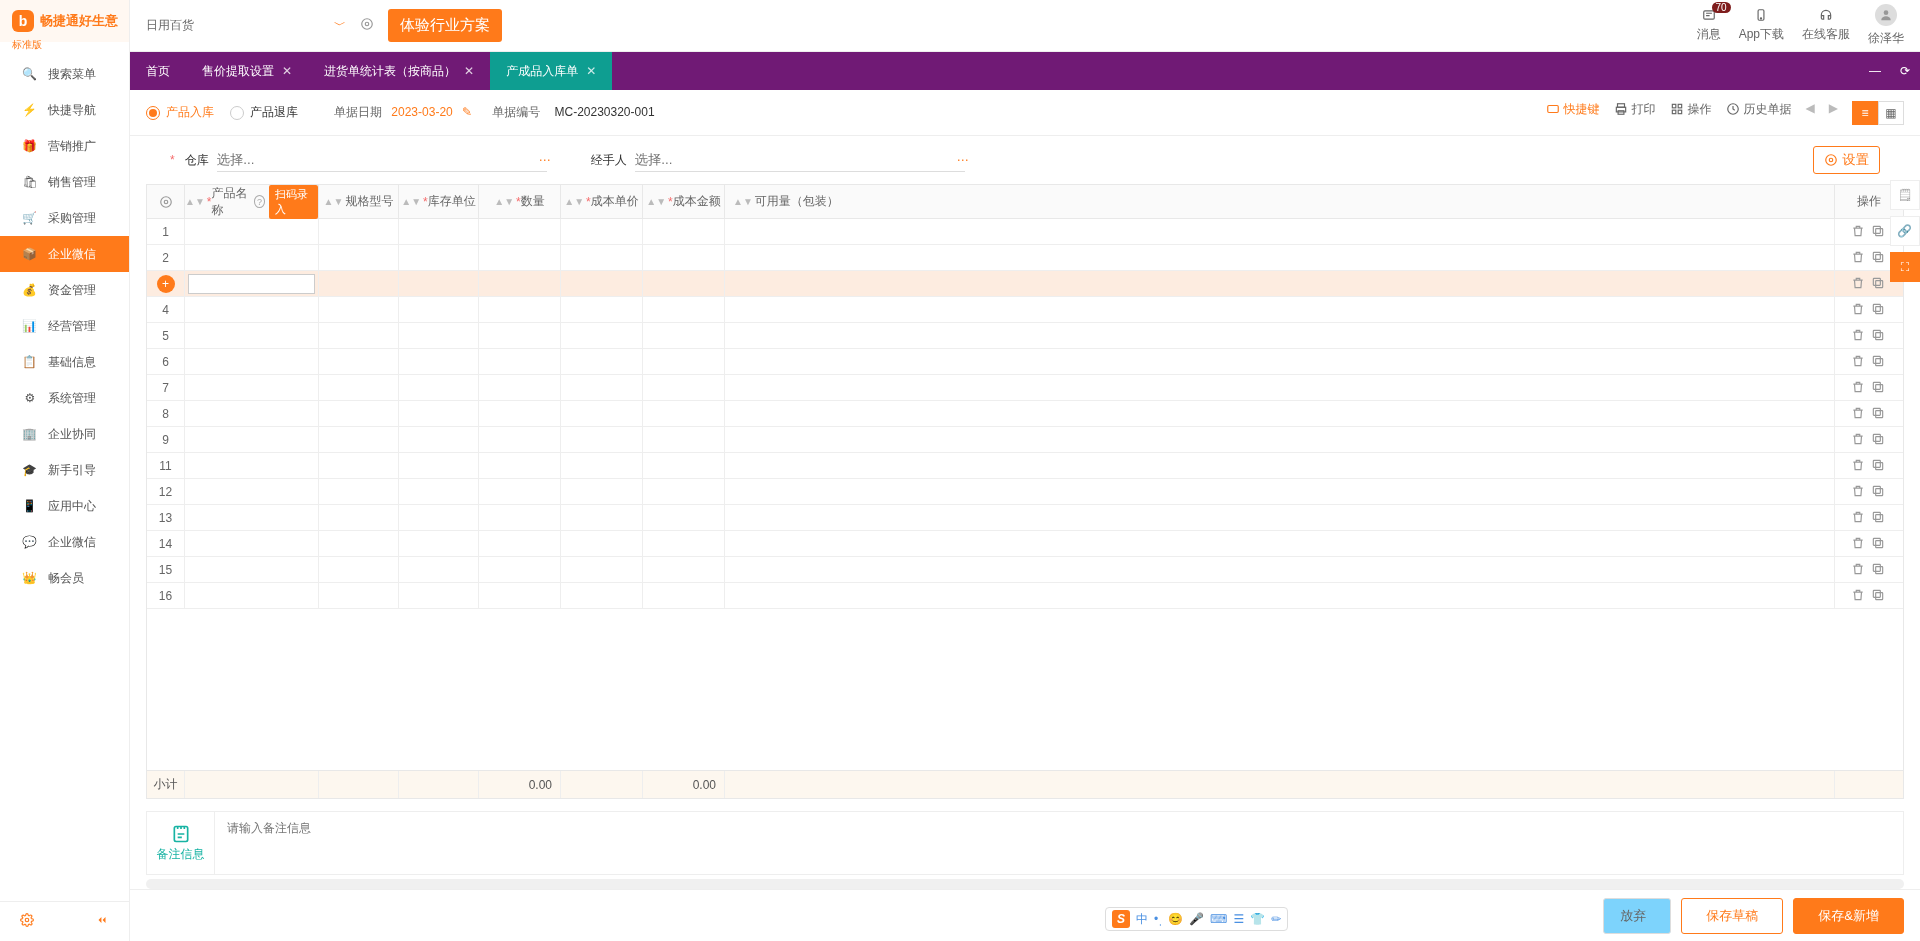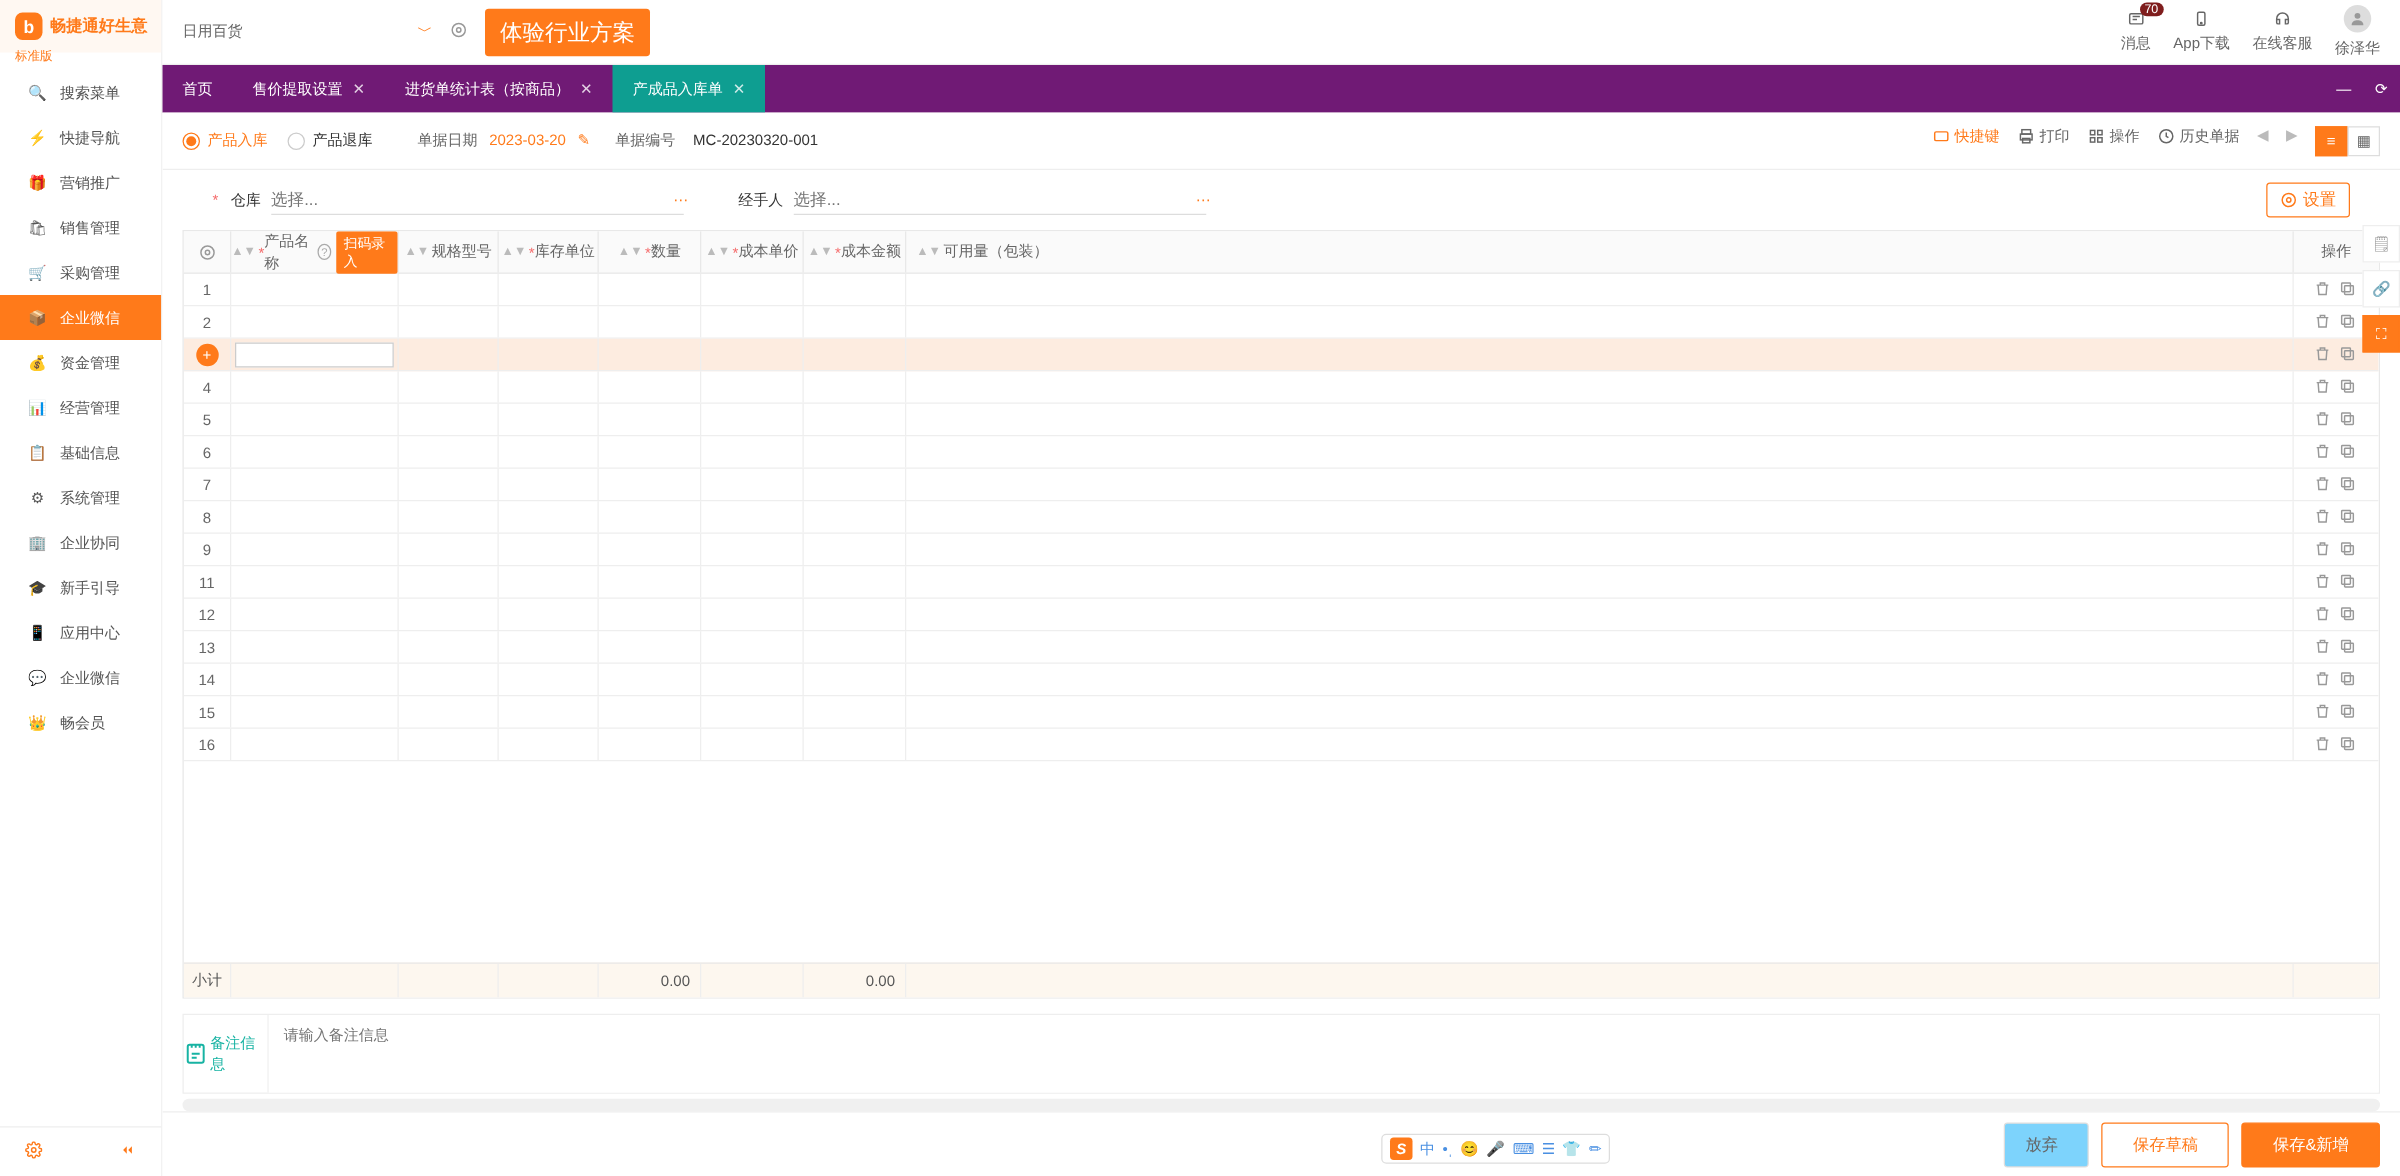--- a/index.html
+++ b/index.html
@@ -13,21 +13,21 @@
 .nav { flex: 1; overflow-y: auto; }
 .nav-item { height: 36px; display: flex; align-items: center; padding-left: 22px; color: #555; cursor: pointer; }
 .nav-item.active { background: #ff7a1a; color: #fff; }
 .nav-icon { width: 16px; height: 16px; margin-right: 10px; display: inline-flex; align-items: center; justify-content: center; }
 .sidebar-footer { height: 40px; display: flex; align-items: center; justify-content: space-between; padding: 0 20px; border-top: 1px solid #eee; color: #ff7a1a; }
 .main { flex: 1; display: flex; flex-direction: column; background: #fff; position: relative; }
 .topbar { height: 52px; display: flex; align-items: center; padding: 0 16px; border-bottom: 1px solid #eee; }
 .bu-select { display: flex; align-items: center; color: #666; width: 200px; }
 .bu-select .chev { margin-left: auto; color: #ff7a1a; }
 .gear-top { margin: 0 14px; color: #999; }
-.try-btn { background: #ff7a1a; color: #fff; border: none; padding: 7px 12px; border-radius: 3px; cursor: pointer; font-size: 18px; }
+.try-btn { background: #ff7a1a; color: #fff; border: none; padding: 7px 12px; border-radius: 3px; cursor: pointer; font-size: 15px; }
 .top-right { margin-left: auto; display: flex; align-items: center; gap: 18px; color: #666; }
 .top-right .item { display: flex; align-items: center; gap: 4px; cursor: pointer; position: relative; flex-direction: column; }
 .badge { position: absolute; top: -6px; right: -10px; background: #7f1d1d; color: #fff; border-radius: 8px; font-size: 10px; padding: 0 4px; }
 .avatar { width: 22px; height: 22px; border-radius: 50%; background: #ddd; display: inline-flex; align-items: center; justify-content: center; color: #999; }
 .tabs { height: 38px; background: #701a75; display: flex; align-items: center; color: #fff; }
 .tab { height: 100%; display: flex; align-items: center; padding: 0 16px; cursor: pointer; gap: 8px; }
 .tab.active { background: #0e9e91; }
 .tab .x { font-size: 12px; opacity: .8; }
 .tabs-right { margin-left: auto; display: flex; }
 .tabs-right .tbtn { width: 30px; height: 38px; display: flex; align-items: center; justify-content: center; cursor: pointer; }
@@ -70,21 +70,21 @@
 .gc { border-right: 1px solid #eee; display: flex; align-items: center; justify-content: center; color: #666; }
 .gc.right { justify-content: flex-end; padding-right: 8px; }
 .gc-input { width: 95%; height: 20px; border: 1px solid #ccc; outline: none; padding: 0 4px; }
 .grid-foot { display: flex; height: 28px; background: #fdf7ef; border-top: 1px solid #e8e8e8; }
 .grid-foot .gc { font-weight: normal; color: #555; }
 .c-idx { width: 38px; } .c-name { width: 134px; } .c-spec { width: 80px; } .c-unit { width: 80px; }
 .c-qty { width: 82px; } .c-price { width: 82px; } .c-amt { width: 82px; } .c-avail { flex: 1; }
 .c-ops { width: 68px; border-right: none; }
 .op-icon { width: 16px; height: 16px; color: #999; cursor: pointer; margin: 0 2px; }
 .remark-area { margin: 12px 16px 0 16px; border: 1px solid #eee; display: flex; height: 64px; }
-.remark-label { width: 68px; border-right: 1px solid #eee; display: flex; align-items: center; justify-content: center; color: #17b3a3; gap: 2px; }
+.remark-label { width: 68px; border-right: 1px solid #eee; display: flex; flex-direction: column; align-items: center; justify-content: center; color: #17b3a3; gap: 2px; }
 .remark-input { flex: 1; border: none; padding: 8px 12px; color: #999; outline: none; resize: none; font-family: inherit; font-size: 12px; }
 .scrollbar { height: 10px; background: #f0f0f0; margin: 4px 16px 0 16px; border-radius: 5px; }
 .footer { height: 52px; border-top: 1px solid #eee; display: flex; align-items: center; padding: 0 16px; }
 .footer-right { margin-left: auto; display: flex; gap: 10px; }
 .btn { padding: 8px 24px; border-radius: 3px; cursor: pointer; font-size: 13px; }
 .btn-plain { background: #7dd3fc; border: 1px solid #ddd; color: #666; padding-left: 16px; }
 .btn-outline { background: #fff; border: 1px solid #ff7a1a; color: #ff7a1a; }
 .btn-primary { background: #ff7a1a; border: 1px solid #ff7a1a; color: #fff; }
 .ime-bar { position: absolute; bottom: 10px; left: 50%; margin-left: 80px; display: flex; align-items: center; gap: 6px; background: #fff; padding: 2px 6px; border: 1px solid #ddd; border-radius: 4px; font-size: 12px; color: #4a90e2; }
 .ime-s { width: 18px; height: 18px; background: #ff7a1a; color: #fff; border-radius: 3px; display: flex; align-items: center; justify-content: center; font-weight: bold; font-style: italic; }

